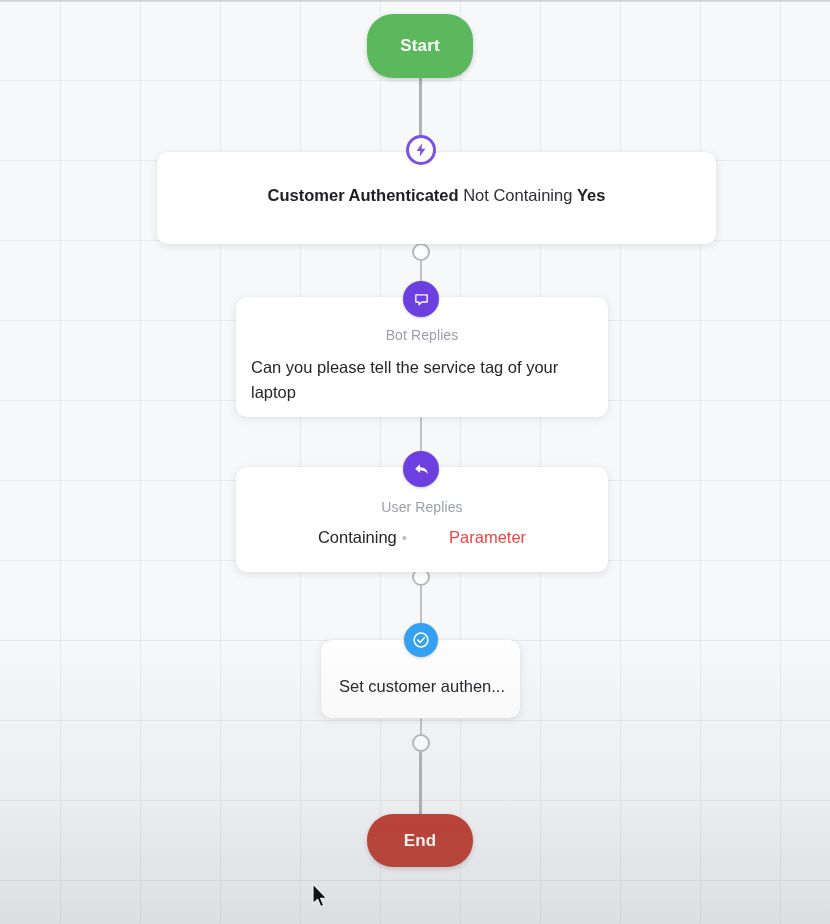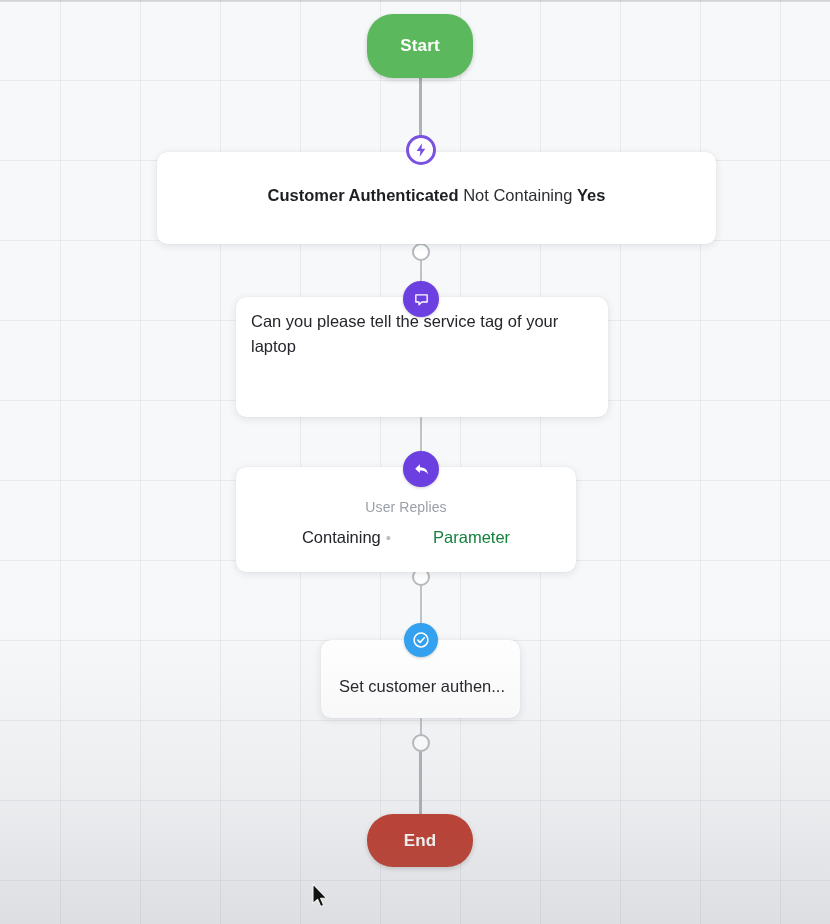--- a/index.html
+++ b/index.html
@@ -103,21 +103,21 @@
     color: #24262b;
   }
   .trigger-text {
     text-align: center;
     font-size: 16.5px;
     color: #1d1f23;
   }
   .trigger-text .b { font-weight: bold; }
   .trigger-text .r { font-weight: normal; color: #2c2e33; }
 
-  .muted { color: #15803d; margin-left: 37px; }
+  .muted { color: #ef4444; margin-left: 37px; }
   .sep   { color: #b9bdc4; padding: 0 5px; font-size: 15px; }
   .strong-dark { color: #24262b; }
 
   
   .badge {
     position: absolute;
     display: flex;
     align-items: center;
     justify-content: center;
     border-radius: 50%;
@@ -188,29 +188,30 @@
       <span class="b">Customer Authenticated</span><span class="r">&nbsp;</span><span class="r">Not Containing</span><span class="r">&nbsp;</span><span class="b">Yes</span>
     </div>
   </div>
 
   <div class="badge badge-solid-purple" style="left:403px; top:281px;">
     <svg width="17" height="17" viewBox="0 0 24 24" aria-hidden="true">
       <path d="M4 5.5 H20 V15.5 H12.5 L8.5 19.5 V15.5 H4 Z" fill="none" stroke="#ffffff" stroke-width="1.9" stroke-linejoin="round"></path>
     </svg>
   </div>
   <div class="card" style="left:236px; top:297px; width:372px; height:120px;">
+    <div class="card-label" style="margin-top:30px;">Bot Replies</div>
     <div class="card-body-left" style="margin:12px 16px 16px 15px;">Can you please tell the service tag of your laptop</div>
   </div>
 
   <div class="badge badge-solid-purple" style="left:403px; top:451px;">
     <svg width="19" height="19" viewBox="0 0 24 24" aria-hidden="true">
       <path d="M10 5.5 L4 11 L10 16.5 V13.2 C15 12.9 18 14.2 20 18 C19.6 12 16 9.6 10 9.2 Z" fill="#ffffff"></path>
     </svg>
   </div>
-  <div class="card" style="left:236px; top:467px; width:340px; height:105px;">
+  <div class="card" style="left:236px; top:467px; width:372px; height:105px;">
     <div class="card-label" style="margin-top:32px;">User Replies</div>
     <div class="card-center" style="margin-top:13px;">
       <span class="strong-dark">Containing</span><span class="sep">•</span><span class="muted">Parameter</span>
     </div>
   </div>
 
   <div class="badge badge-solid-blue" style="left:404px; top:623px;">
     <svg width="20" height="20" viewBox="0 0 24 24" aria-hidden="true">
       <circle cx="12" cy="12" r="8.3" fill="none" stroke="#ffffff" stroke-width="1.8"></circle>
       <path d="M8.2 12.2 L10.9 14.9 L15.9 9.4" fill="none" stroke="#ffffff" stroke-width="1.9" stroke-linecap="round" stroke-linejoin="round"></path>

